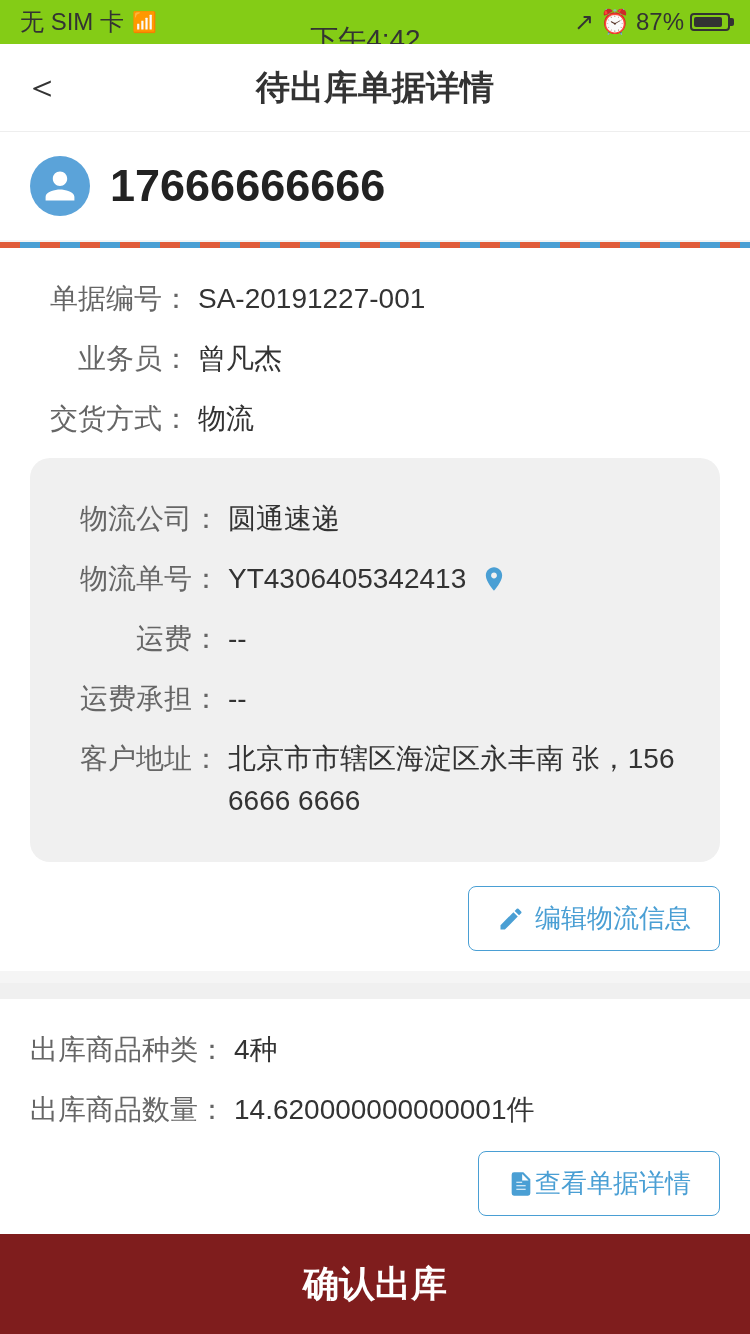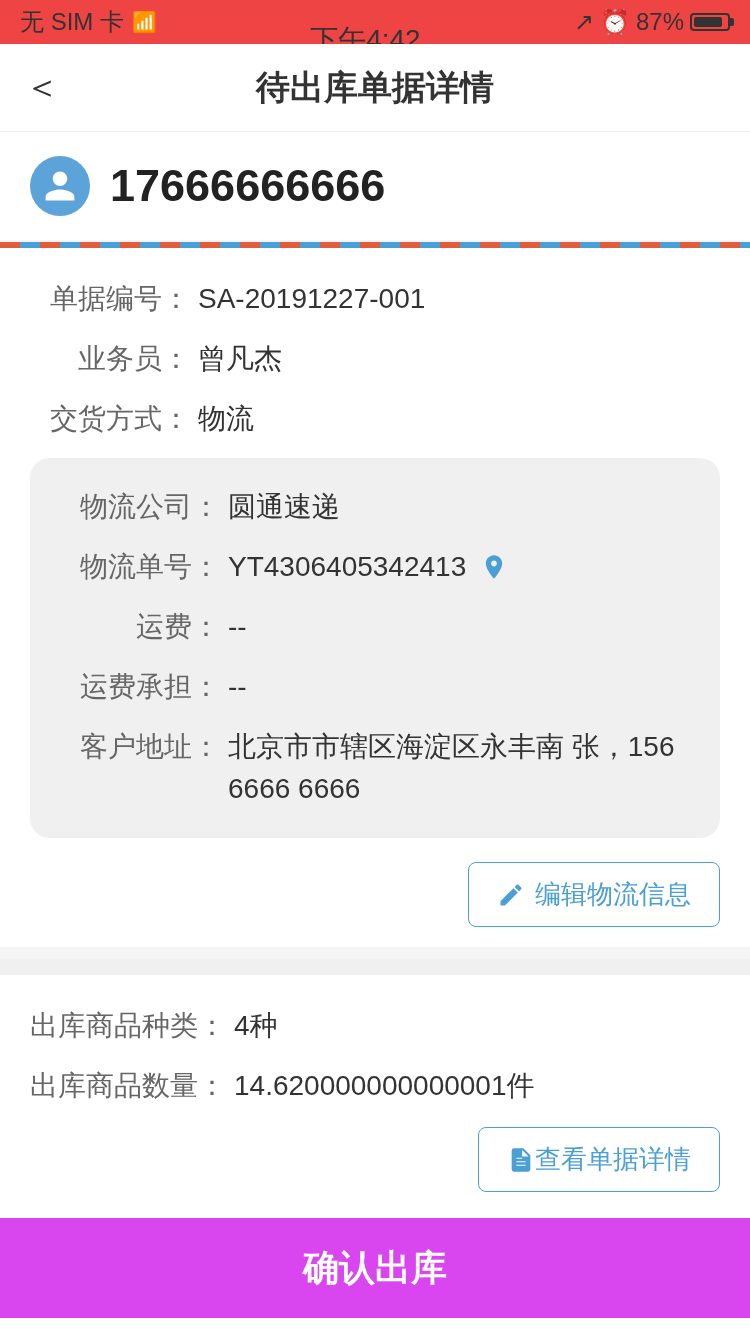--- a/index.html
+++ b/index.html
@@ -9,21 +9,21 @@
       background: #f5f5f5;
       width: 750px;
       min-height: 1334px;
       font-size: 28px;
       color: #333;
       position: relative;
     }
 
     
     .status-bar {
-      background: #ef4444;
+      background: #84cc16;
       height: 44px;
       display: flex;
       align-items: center;
       justify-content: space-between;
       padding: 0 20px;
       font-size: 24px;
       font-weight: 500;
     }
     .status-left { display: flex; align-items: center; gap: 8px; }
     .status-right { display: flex; align-items: center; gap: 6px; }
@@ -112,21 +112,21 @@
     .info-value {
       color: #333;
       flex: 1;
       margin-left: 8px;
     }
 
     
     .logistics-card {
       background: #f0f0f0;
       border-radius: 20px;
-      padding: 28px 30px;
+      padding: 40px 30px;
       margin: 16px 0 0 0;
     }
     .logistics-row {
       display: flex;
       align-items: flex-start;
       margin-bottom: 18px;
       font-size: 28px;
       line-height: 1.5;
     }
     .logistics-row:last-child { margin-bottom: 0; }
@@ -194,24 +194,24 @@
       color: #4a9fd4;
       font-size: 26px;
       display: flex;
       align-items: center;
       cursor: pointer;
     }
 
     
     .confirm-bar {
       position: fixed;
-      bottom: 16px;
+      bottom: 0;
       left: 0;
       width: 750px;
-      background: #d946ef;
+      background: #7f1d1d;
       height: 100px;
       display: flex;
       align-items: center;
       justify-content: center;
       cursor: pointer;
     }
     .confirm-text {
       color: white;
       font-size: 36px;
       font-weight: 600;

